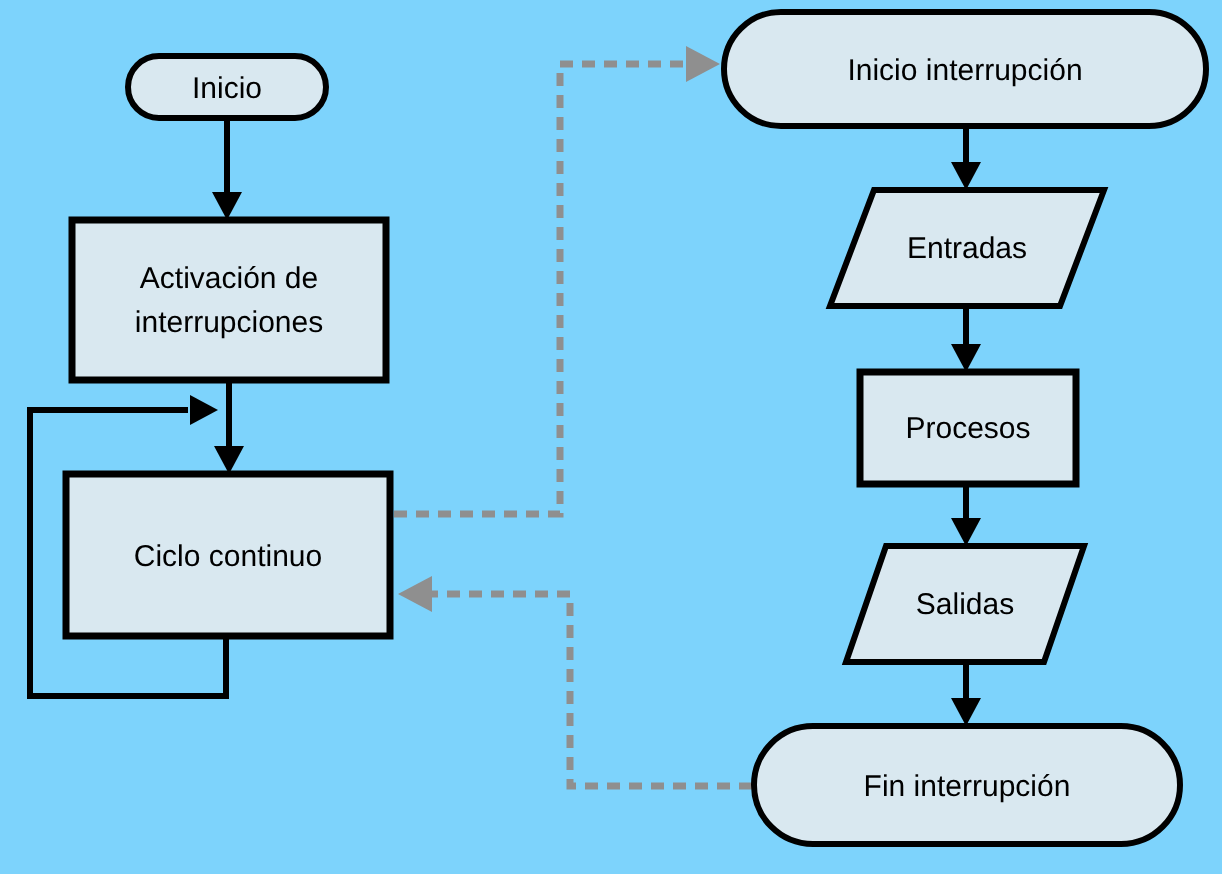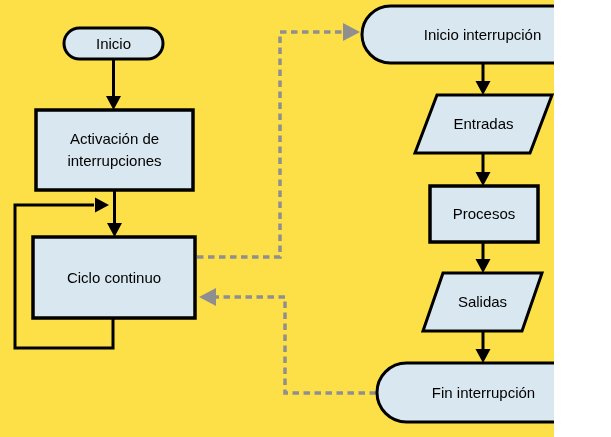--- a/index.html
+++ b/index.html
@@ -2,23 +2,23 @@
 <html><head>
 <meta charset="utf-8">
 <style>
   html, body {
     margin: 0;
     padding: 0;
     background: #ffffff;
   }
   .canvas {
     position: relative;
-    width: 554px;
+    width: 611px;
     height: 437px;
-    background: #fde047;
+    background: #7dd3fc;
     overflow: hidden;
   }
   svg {
     display: block;
   }
   .shape {
     stroke: #000000;
   }
   .shape-thin {
     stroke-width: 3;

